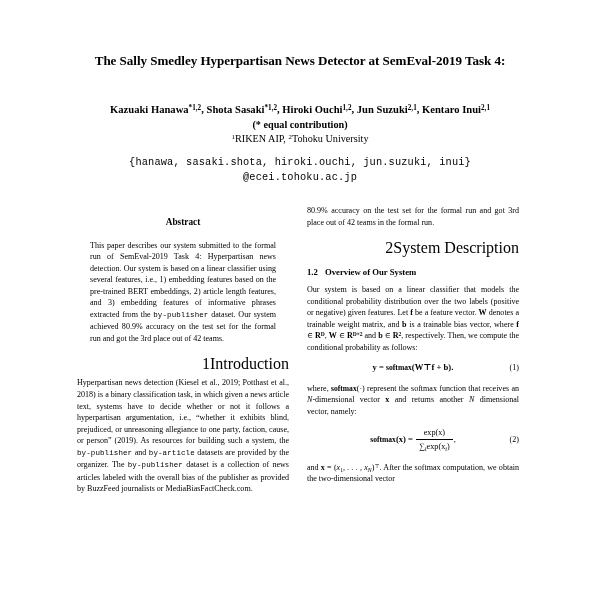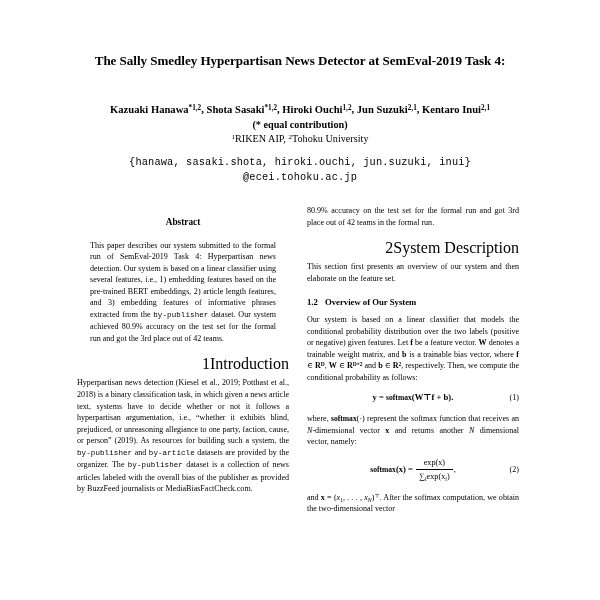--- a/index.html
+++ b/index.html
@@ -220,21 +220,20 @@
 
     <p><span>Hyperpartisan news detection (Kiesel et al., 2019; Potthast et al., 2018) is a binary classification task, in which given a news article text, systems have to decide whether or not it follows a hyperpartisan argumentation, i.e., “whether it exhibits blind, prejudiced, or unreasoning allegiance to one party, faction, cause, or person” (2019). As resources for building such a system, the </span><span class="mono">by-publisher</span><span> and </span><span class="mono">by-article</span><span> datasets are provided by the organizer. The </span><span class="mono">by-publisher</span><span> dataset is a collection of news articles labeled with the overall bias of the publisher as provided by BuzzFeed journalists or MediaBiasFactCheck.com.</span></p>
   </div>
 
   <div class="col col-right">
 
     <p class="cont">80.9% accuracy on the test set for the formal run and got 3rd place out of 42 teams in the formal run.</p>
 
     <h2 class="sec"><span class="num">2</span><span>System Description</span></h2>
 
-    <p>This section first presents an overview of our system and then elaborate on the feature set.</p>
 
     <h3 class="subsec"><span class="num">1.2</span><span>Overview of Our System</span></h3>
 
     <p><span>Our system is based on a linear classifier that models the conditional probability distribution over the two labels (positive or negative) given features. Let </span><span class="mathbf">f</span><span> be a feature vector. </span><span class="mathbf">W</span><span> denotes a trainable weight matrix, and </span><span class="mathbf">b</span><span> is a trainable bias vector, where </span><span class="mathbf">f</span> <span>∈</span> <span class="bb">R</span><sup>D</sup>, <span class="mathbf">W</span> <span>∈</span> <span class="bb">R</span><sup>D×2</sup> and <span class="mathbf">b</span> <span>∈</span> <span class="bb">R</span><sup>2</sup><span>, respectively. Then, we compute the conditional probability as follows:</span></p>
 
     <div class="equation">
       <span class="eqbody"><span class="mathbf">y</span> <span>=</span> <span class="sfn">softmax</span><span class="mathbf">(W⊤f + b).</span></span>
       <span class="eqnum">(1)</span>
     </div>
 

